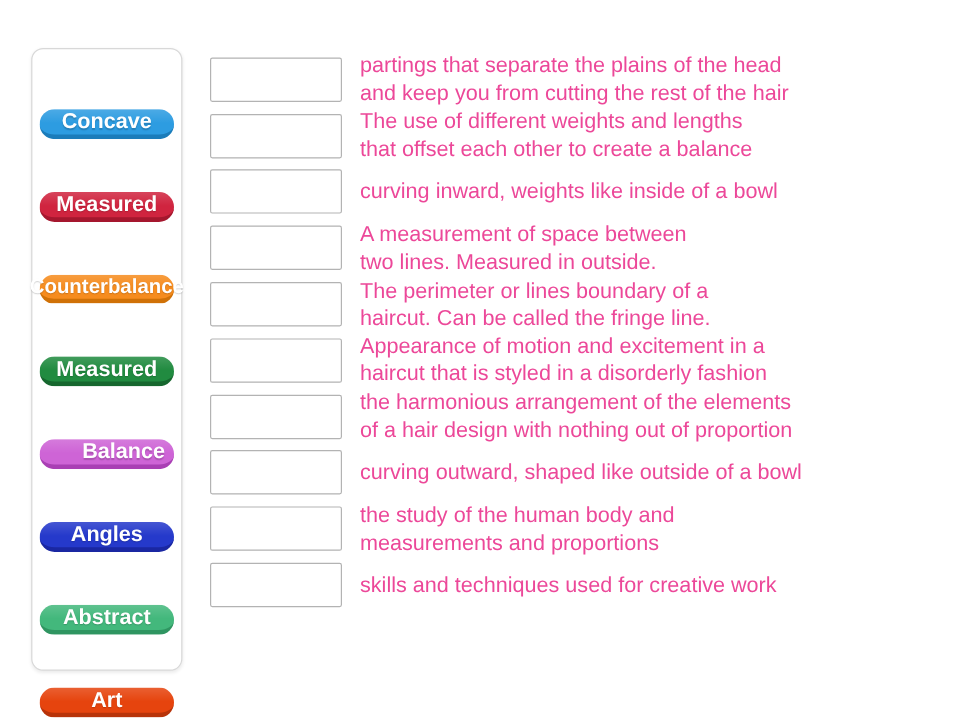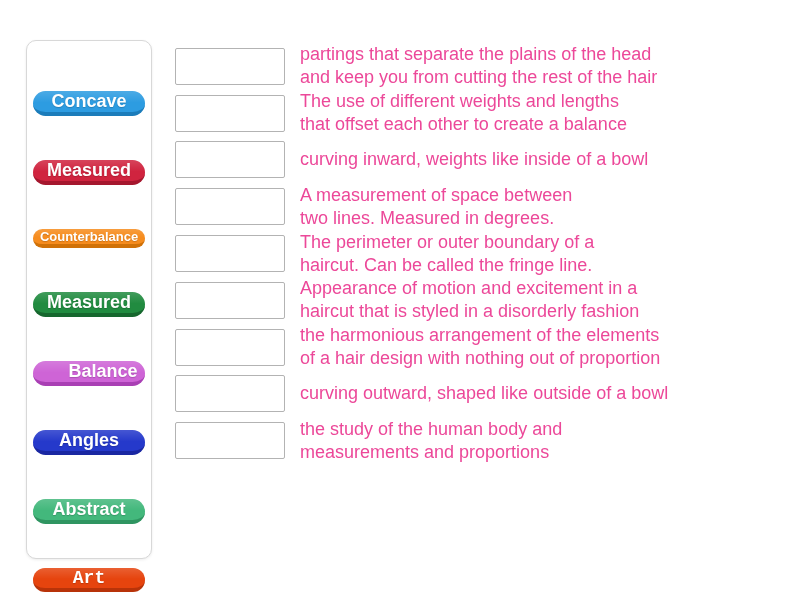--- a/index.html
+++ b/index.html
@@ -18,21 +18,21 @@
   .term-btn{
     height:41px;border-radius:15px;border-bottom:4px solid #000;
     box-sizing:border-box;color:#ffffff;font-weight:bold;font-size:18px;
     display:flex;align-items:center;justify-content:center;
     cursor:grab;user-select:none;
     background-image:linear-gradient(rgba(255,255,255,.15),rgba(255,255,255,0) 55%);
     text-shadow:0 1px 1px rgba(0,0,0,.18);
     white-space:nowrap;
     margin-top:44px;
   }
-  .term-btn.small{font-size:13px;}
+  .term-btn.small{font-size:17px;}
   .rows{
     position:absolute;left:175px;top:43px;
     display:flex;flex-direction:column;
   }
   .match-row{height:46.8px;display:flex;align-items:center;}
   .drop-box{
     width:110px;height:37px;box-sizing:border-box;
     border:1px solid #b3b3b3;border-radius:2px;background:#ffffff;flex:none;
   }
   .definition{
@@ -44,21 +44,21 @@
 <body>
 
 <div class="terms-panel">
   <div class="term-btn" style="background-color: rgb(45, 156, 225); border-bottom-color: rgb(27, 124, 186);">Concave</div>
   <div class="term-btn" style="background-color: rgb(208, 36, 63); border-bottom-color: rgb(165, 23, 46);">Measured</div>
   <div class="term-btn small" style="background-color: rgb(246, 140, 30); border-bottom-color: rgb(208, 113, 7);">Counterbalance</div>
   <div class="term-btn" style="background-color: rgb(33, 139, 64); border-bottom-color: rgb(22, 103, 46);">Measured</div>
   <div class="term-btn" style="background-color: rgb(206, 100, 214); border-bottom-color: rgb(169, 63, 180); padding-left: 28px;">Balance</div>
   <div class="term-btn" style="background-color: rgb(37, 57, 203); border-bottom-color: rgb(26, 39, 162);">Angles</div>
   <div class="term-btn" style="background-color: rgb(67, 184, 124); border-bottom-color: rgb(47, 149, 97);">Abstract</div>
-  <div class="term-btn" style="background-color: rgb(230, 68, 14); border-bottom-color: rgb(184, 51, 9); font-family: Liberation Mono, monospace;">Art</div>
+  <div class="term-btn" style="background-color: rgb(230, 68, 14); border-bottom-color: rgb(184, 51, 9);">Art</div>
   <div class="term-btn" style="background-color: rgb(119, 48, 216); border-bottom-color: rgb(91, 31, 174); text-decoration: underline;">Boundaries</div>
   <div class="term-btn" style="background-color: rgb(45, 156, 225); border-bottom-color: rgb(27, 124, 186);">Convex</div>
   <div class="term-btn small" style="background-color: rgb(208, 36, 63); border-bottom-color: rgb(165, 23, 46); font-family: Liberation Serif, serif;">Anthropometry</div>
 </div>
 
 <div class="rows">
   <div class="match-row">
     <div class="drop-box"></div>
     <div class="definition">partings that separate the plains of the head
 and keep you from cutting the rest of the hair</div>
@@ -68,25 +68,25 @@
     <div class="definition">The use of different weights and lengths
 that offset each other to create a balance</div>
   </div>
   <div class="match-row">
     <div class="drop-box"></div>
     <div class="definition">curving inward, weights like inside of a bowl</div>
   </div>
   <div class="match-row">
     <div class="drop-box"></div>
     <div class="definition">A measurement of space between
-two lines. Measured in degrees.</div>
+two lines. Measured in outside.</div>
   </div>
   <div class="match-row">
     <div class="drop-box"></div>
-    <div class="definition">The perimeter or outer boundary of a
+    <div class="definition">The perimeter or lines boundary of a
 haircut. Can be called the fringe line.</div>
   </div>
   <div class="match-row">
     <div class="drop-box"></div>
     <div class="definition">Appearance of motion and excitement in a
 haircut that is styled in a disorderly fashion</div>
   </div>
   <div class="match-row">
     <div class="drop-box"></div>
     <div class="definition">the harmonious arrangement of the elements
@@ -94,13 +94,17 @@
   </div>
   <div class="match-row">
     <div class="drop-box"></div>
     <div class="definition">curving outward, shaped like outside of a bowl</div>
   </div>
   <div class="match-row">
     <div class="drop-box"></div>
     <div class="definition">the study of the human body and
 measurements and proportions</div>
   </div>
+  <div class="match-row">
+    <div class="drop-box"></div>
+    <div class="definition">skills and techniques used for creative work</div>
+  </div>
 </div>
 
 </body></html>

